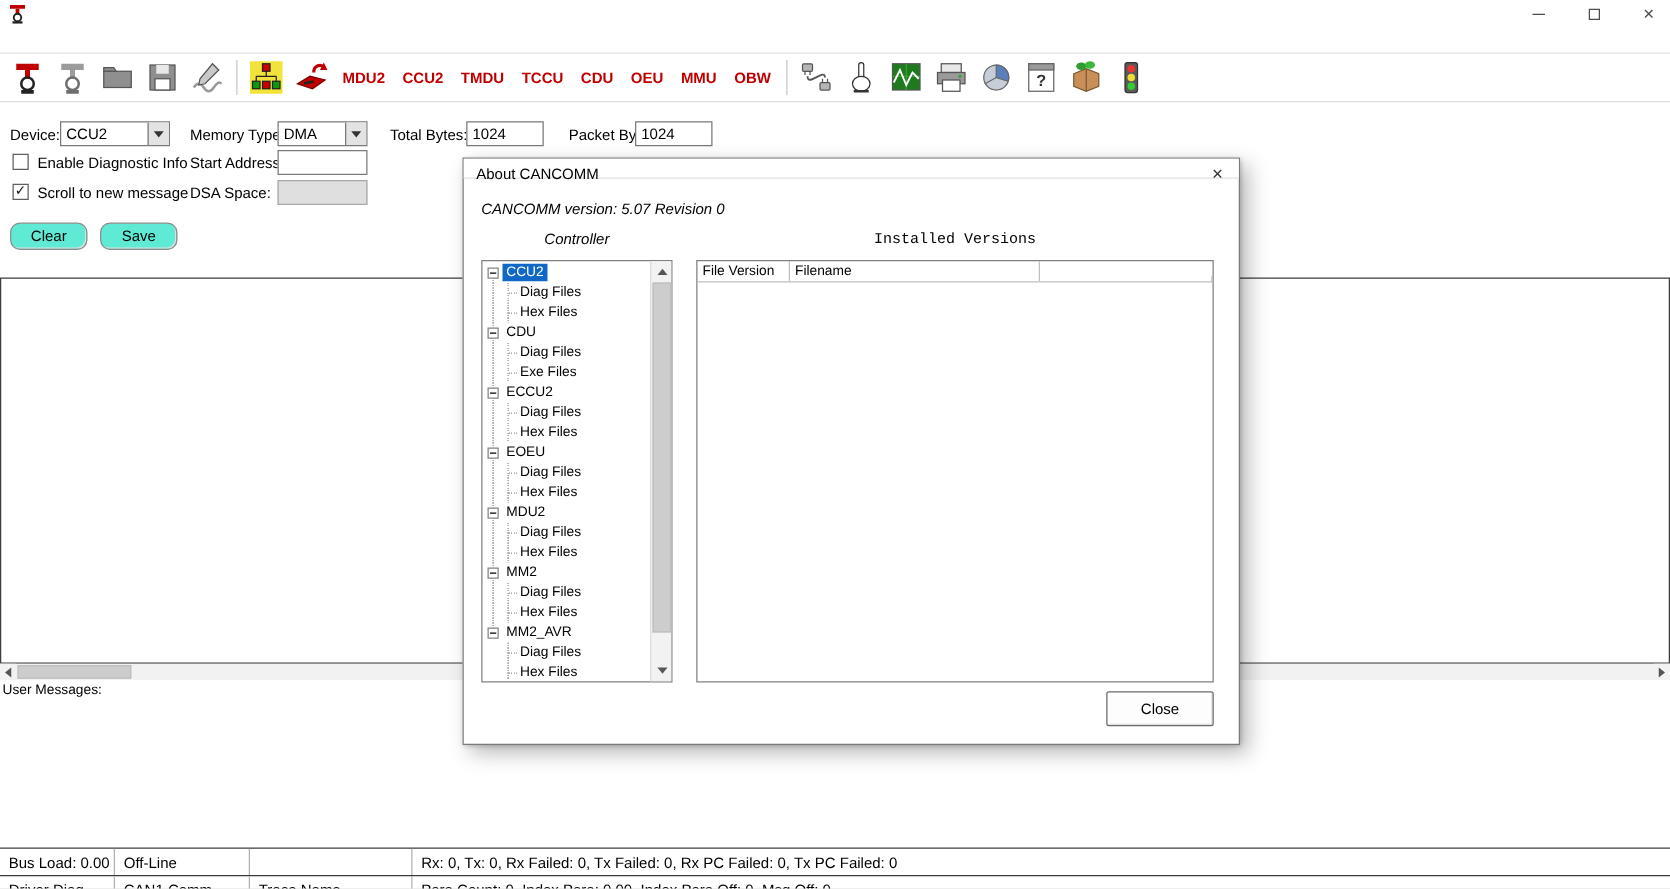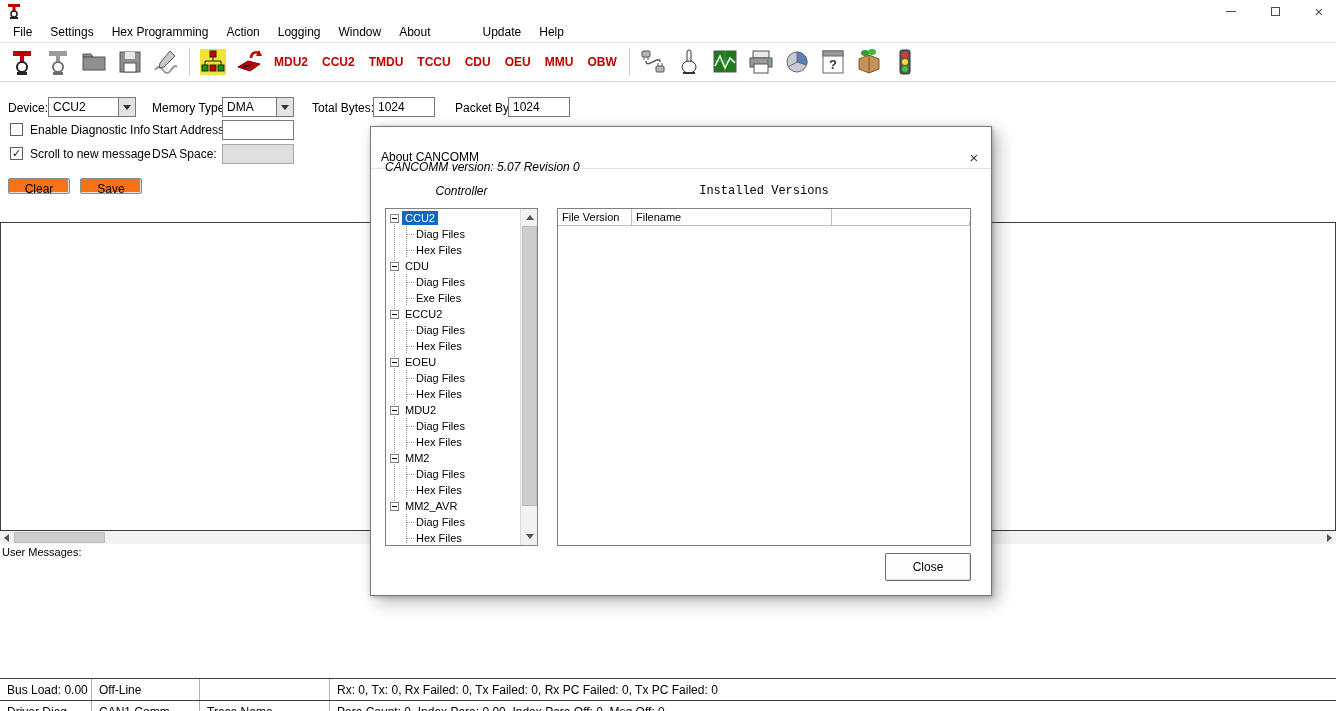--- a/index.html
+++ b/index.html
@@ -36,22 +36,22 @@
   
   .formarea { position:absolute; left:0; top:82px; width:1336px; height:140px; background:#fff; }
   .flabel { position:absolute; font-size:12px; white-space:nowrap; }
   .select { position:absolute; height:20px; border:1px solid #7a7a7a; background:#fff; display:flex; }
   .select .val { flex:1; padding:2px 4px; font-size:12px; overflow:hidden; }
   .select .drop { width:17px; background:#e3e3e3; border-left:1px solid #7a7a7a; display:flex; align-items:center; justify-content:center; }
   .tri-down { width:0; height:0; border-left:4px solid transparent; border-right:4px solid transparent; border-top:5px solid #333; }
   .txt { position:absolute; height:20px; border:1px solid #7a7a7a; background:#fff; font-family:"Liberation Sans",sans-serif; font-size:12px; padding:0 4px; }
   .txt.gray { background:#dfdfdf; border-color:#a8a8a8; }
   .cb { position:absolute; width:13px; height:13px; border:1px solid #5f5f5f; background:#fff; font-size:11px; line-height:11px; text-align:center; color:#111; }
-  .pushbtn { position:absolute; height:16px; border:1px solid #8c8c8c; background:#f97316; font-size:12px;
-    border-radius:2px; box-shadow:inset -1px -1px 0 #dedede; text-align:center; line-height:20px; cursor:default; }
+  .pushbtn { position:absolute; height:22px; border:1px solid #8c8c8c; background:#5eead4; font-size:12px;
+    border-radius:8px; box-shadow:inset -1px -1px 0 #dedede; text-align:center; line-height:20px; cursor:default; }
 
   
   .display { position:absolute; left:0; top:222px; width:1336px; height:309px; background:#fff; border:1px solid #3c3c3c; }
   .h-scroll { position:absolute; left:0; top:531px; width:1336px; height:13px; background:#f2f2f2; }
   .h-scroll .arrow-box { position:absolute; top:0; width:13px; height:13px; display:flex; align-items:center; justify-content:center; background:#f2f2f2; }
   .tri-left  { width:0; height:0; border-top:4px solid transparent; border-bottom:4px solid transparent; border-right:5px solid #555; }
   .tri-right { width:0; height:0; border-top:4px solid transparent; border-bottom:4px solid transparent; border-left:5px solid #555; }
   .h-thumb { position:absolute; left:14px; top:1px; width:91px; height:11px; background:#cdcdcd; border:1px solid #bdbdbd; }
   .um-label { position:absolute; left:2px; top:546px; font-size:11px; }
   .msg-area { position:absolute; left:0; top:560px; width:1336px; height:118px; background:#fff; }
@@ -60,21 +60,21 @@
   
   .status { position:absolute; left:0; width:1336px; height:22px; border-top:1px solid #3c3c3c; background:#fff; display:flex; font-size:12px; }
   .status.row1 { top:678px; }
   .status.row2 { top:700px; }
   .s-cell { border-right:1px solid #b2b2b2; padding:4px 7px; white-space:nowrap; overflow:hidden; }
   .s-c1 { width:92px; } .s-c2 { width:108px; } .s-c3 { width:130px; } .s-c4 { flex:1; border-right:none; }
 
   
   .dialog { position:absolute; left:370px; top:126px; width:622px; height:470px; background:#fff;
     border:1px solid #7a7a7a; z-index:10; box-shadow:6px 6px 16px rgba(0,0,0,.28), 1px 1px 4px rgba(0,0,0,.25); }
-  .dlg-titlebar { position:absolute; left:0; top:18px; width:100%; height:24px; background:#fff; border-bottom:1px solid #e1e1e1; }
+  .dlg-titlebar { position:absolute; left:0; top:0; width:100%; height:16px; background:#fff; border-bottom:1px solid #e1e1e1; }
   .dlg-title { position:absolute; left:10px; top:5px; font-size:12px; }
   .dlg-close { position:absolute; right:6px; top:2px; width:22px; height:20px; display:flex; align-items:center; justify-content:center; font-size:15px; color:#333; }
   .dlg-version { position:absolute; left:14px; top:33px; font-size:12px;font-style:italic; }
   .dlg-col-label { position:absolute; top:57px; font-size:12px; text-align:center; }
   .dlg-col-label.ctrl { left:14px; width:153px;font-style:italic; }
   .dlg-col-label.inst { left:186px; width:414px;font-family:Liberation Mono, monospace; }
 
   
   .treebox { position:absolute; left:14px; top:81px; width:153px; height:338px; border:1px solid #808080; background:#fff; }
   .tree-rows { position:absolute; left:0; top:1px; width:134px; height:334px; overflow:hidden; font-size:11px; }
@@ -117,31 +117,20 @@
         <span class="glyph-min"></span>
       </div>
     <div class="win-btn max">
         <span class="glyph-max"></span>
       </div>
     <div class="win-btn close">
         <span class="glyph-close">×</span>
       </div>
   </div>
 
-  <div class="menubar">
-    <span class="menu-item">File</span>
-    <span class="menu-item">Settings</span>
-    <span class="menu-item">Hex Programming</span>
-    <span class="menu-item">Action</span>
-    <span class="menu-item">Logging</span>
-    <span class="menu-item">Window</span>
-    <span class="menu-item">About</span>
-    <span class="menu-item gap">Update</span>
-    <span class="menu-item">Help</span>
-  </div>
 
   <div class="toolbar">
     <div class="tb-btn">
       <svg viewBox="0 0 28 28">
         <rect x="5" y="3" width="18" height="5" fill="#c00000"></rect>
           <rect x="12" y="8" width="4" height="7" fill="#c00000"></rect>
         <circle cx="14" cy="19" r="5" fill="none" stroke="#222" stroke-width="2"></circle>
           <rect x="9" y="24" width="10" height="3" fill="#222"></rect>
       </svg>
     </div>

